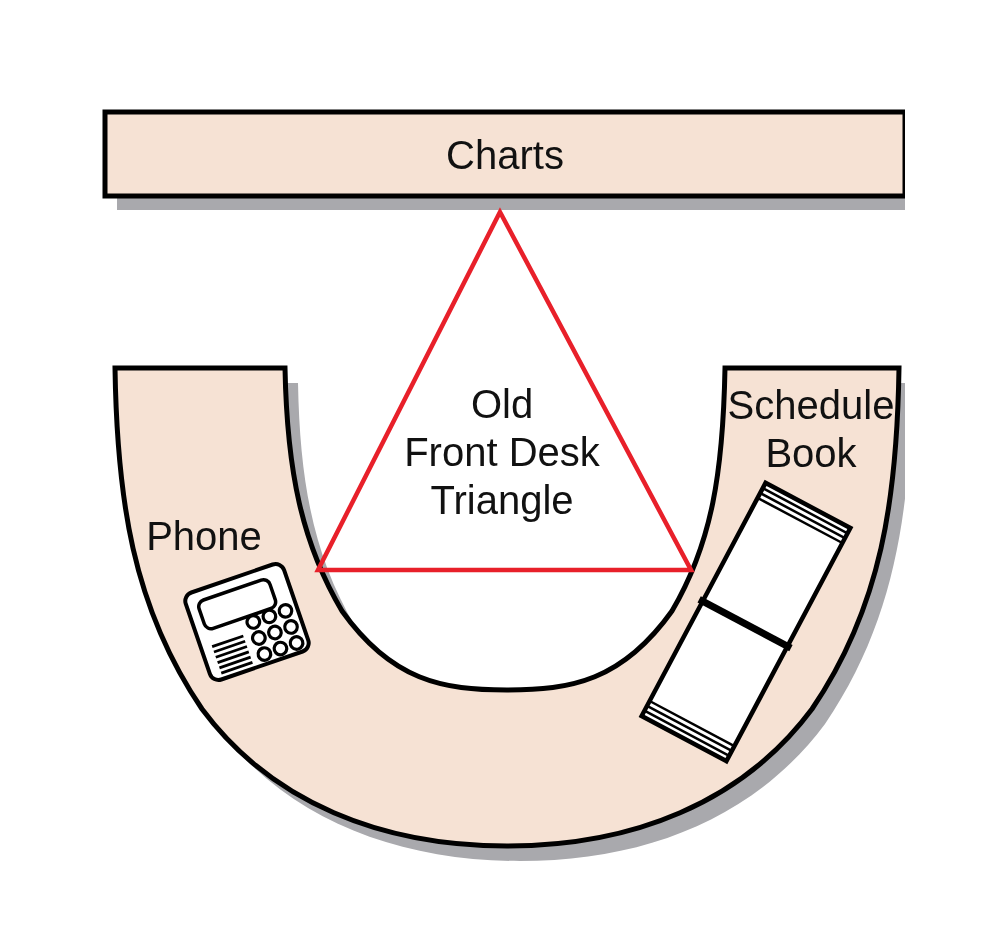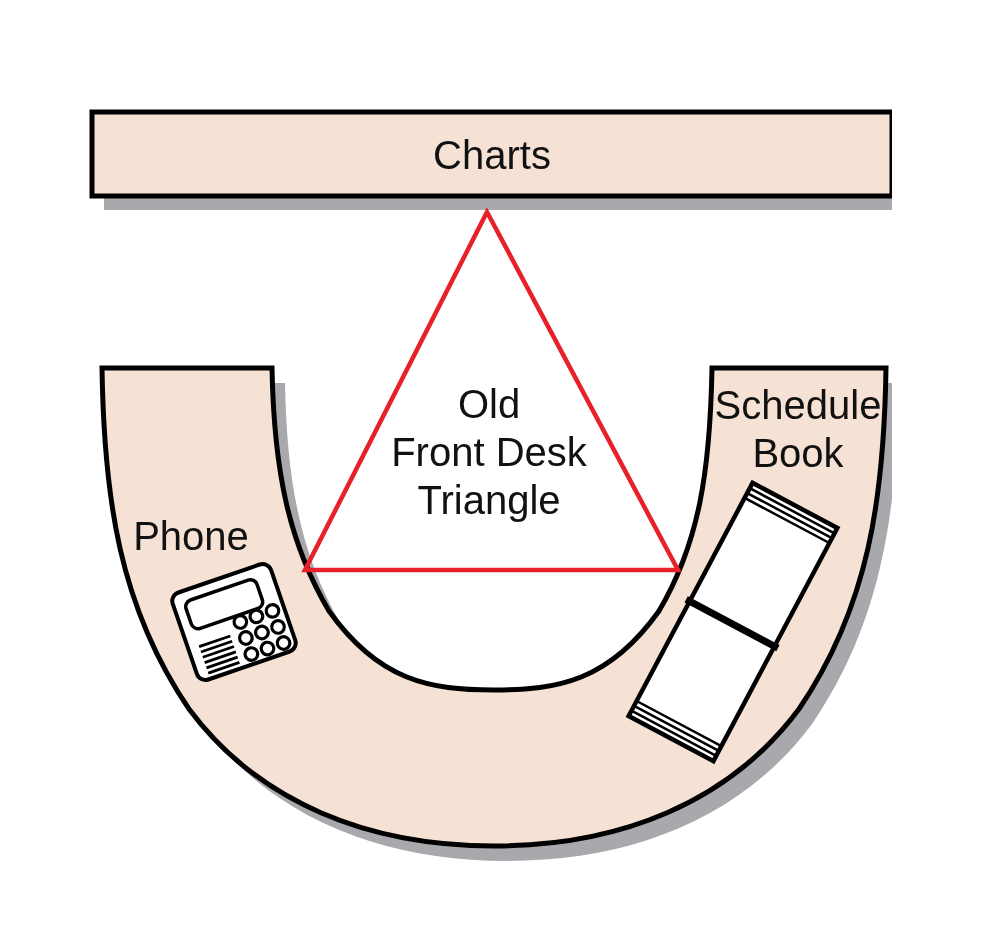--- a/index.html
+++ b/index.html
@@ -4,21 +4,21 @@
 <style>
   :root{
     --background:#ffffff;
     --desk-fill:#f6e2d4;
     --outline:#000000;
     --triangle-red:#e8202a;
     --shadow:#a9a9ad;
     --text:#111111;
   }
   html,body{margin:0;padding:0;background:var(--background);}
-  .stage{position:relative;width:892px;height:930px;background:var(--background);overflow:hidden;}
+  .stage{position:relative;width:892px;height:930px;background:var(--background);overflow:hidden;padding-left:13px;}
   svg{display:block;}
   .shadow{fill:var(--shadow);stroke:none;}
   .desk{fill:var(--desk-fill);stroke:var(--outline);stroke-width:5;}
   .bar{fill:var(--desk-fill);stroke:var(--outline);stroke-width:5;}
   .tri{fill:none;stroke:var(--triangle-red);stroke-width:4.5;stroke-linejoin:miter;}
   .lbl{
     font-family:"Liberation Sans","DejaVu Sans",sans-serif;
     font-size:40px;
     fill:var(--text);
     text-anchor:middle;

